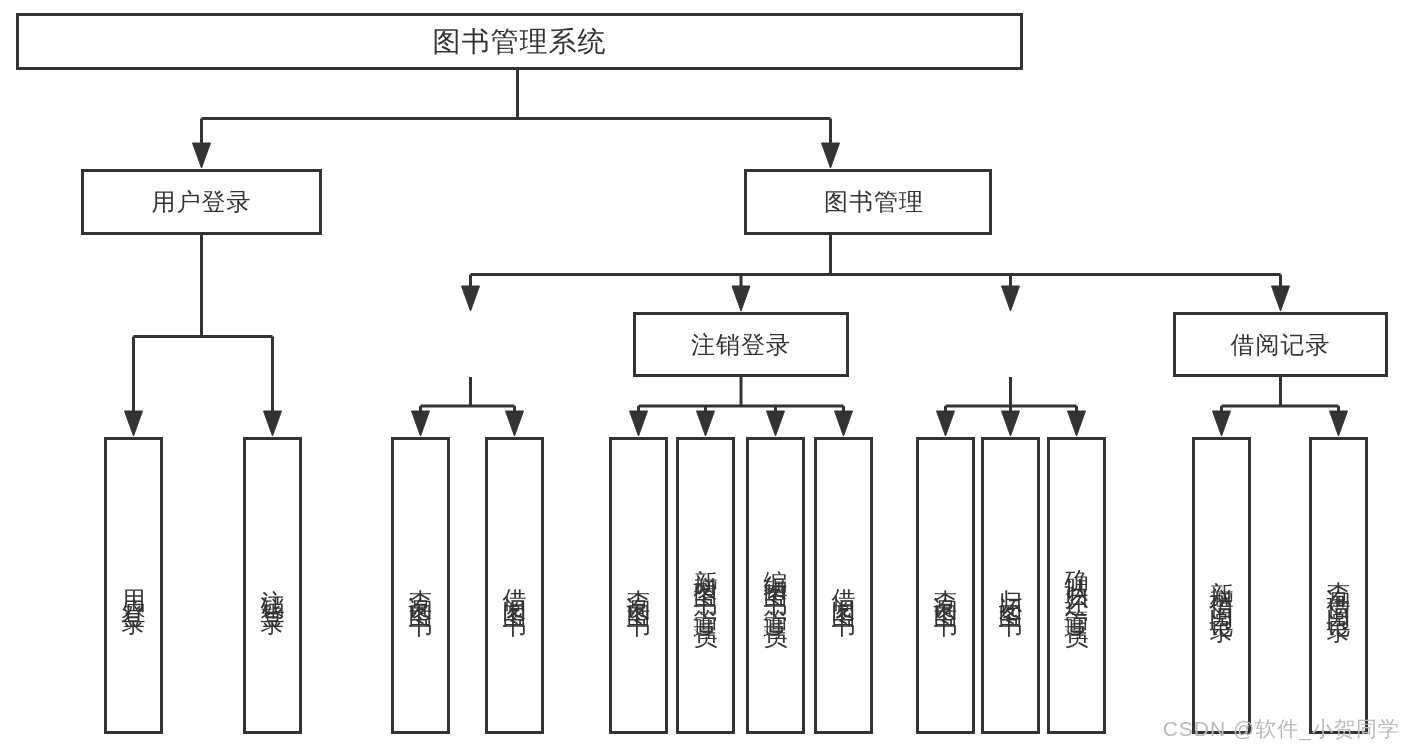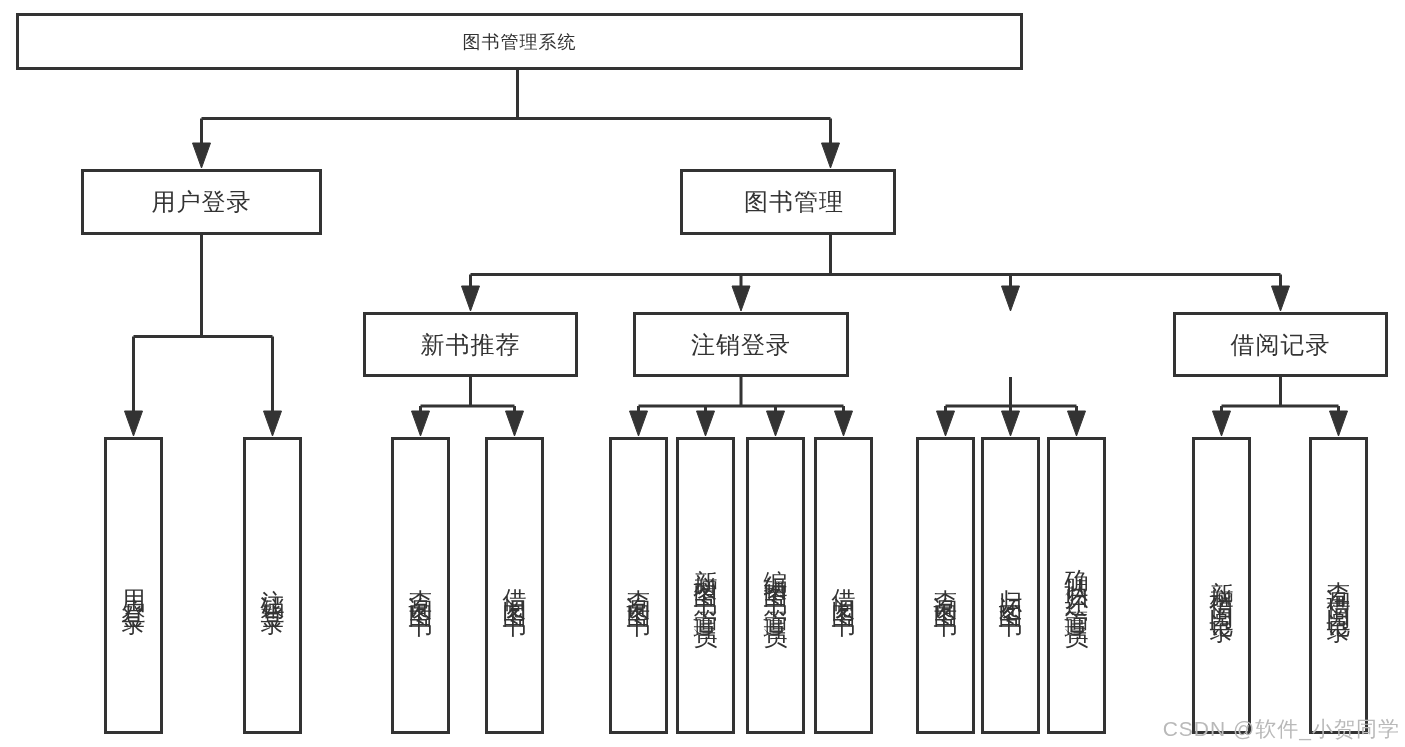--- a/index.html
+++ b/index.html
@@ -22,21 +22,21 @@
     box-sizing: border-box;
     border: 3px solid var(--line-color, #333333);
     background: #ffffff;
     display: flex;
     align-items: center;
     justify-content: center;
     font-size: 24px;
     letter-spacing: 1px;
     color: var(--text-color, #333333);
   }
-  .hbox.root { font-size: 18px; }
+  .hbox.root { font-size: 28px; }
   .vbox {
     position: absolute;
     box-sizing: border-box;
     border: 3px solid var(--line-color, #333333);
     background: #ffffff;
     top: 437px;
     width: 59px;
     height: 297px;
     display: flex;
     align-items: center;
@@ -106,23 +106,22 @@
       <polygon points="1010.5,436 1001.5,411 1019.5,411"></polygon>
       <polygon points="1076.5,436 1067.5,411 1085.5,411"></polygon>
       <polygon points="1221.5,436 1212.5,411 1230.5,411"></polygon>
       <polygon points="1338.5,436 1329.5,411 1347.5,411"></polygon>
     </g>
   </svg>
 
   <div class="hbox root" style="left:16px; top:13px; width:1007px; height:57px;">图书管理系统</div>
 
   <div class="hbox" style="left:81px; top:169px; width:241px; height:66px;">用户登录</div>
-  <div class="hbox" style="left:680px; top:169px; width:216px; height:66px;padding-left:12px;">图书管理</div>
+  <div class="hbox" style="left:744px; top:169px; width:248px; height:66px;padding-left:12px;">图书管理</div>
 
-  <div class="hbox" style="left:363px; top:312px; width:215px; height:65px;">新书推荐</div>
   <div class="hbox" style="left:633px; top:312px; width:216px; height:65px;">注销登录</div>
   <div class="hbox" style="left:1173px; top:312px; width:215px; height:65px;">借阅记录</div>
 
   <div class="vbox" style="left:104px;">
     <span>用户登录</span>
   </div>
   <div class="vbox" style="left:243px;">
     <span>注销登录</span>
   </div>
 

